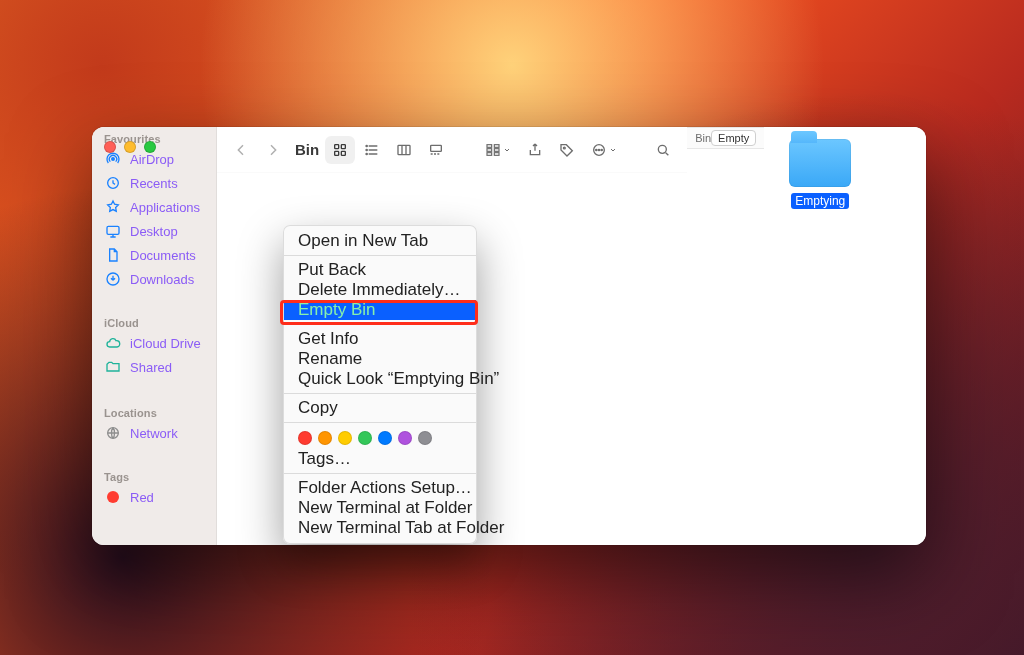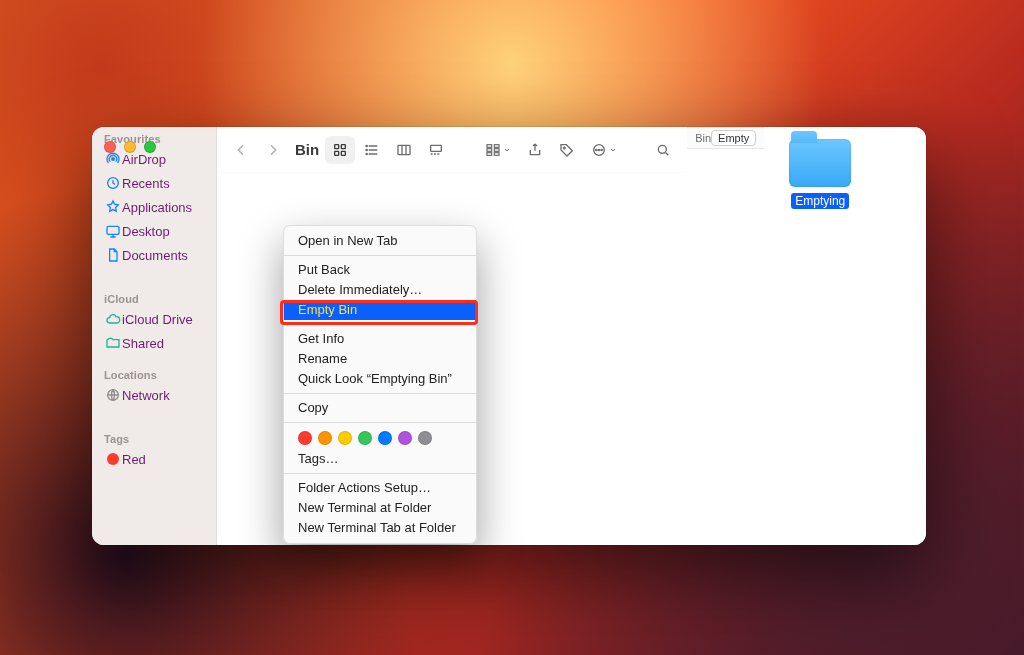--- a/index.html
+++ b/index.html
@@ -41,23 +41,23 @@
   .traffic span { width: 12px; height: 12px; border-radius: 50%; display: block; }
   .tl-close { background: #ff5f57; border: 0.5px solid rgba(0,0,0,0.15); }
   .tl-min   { background: #febc2e; border: 0.5px solid rgba(0,0,0,0.15); }
   .tl-max   { background: #28c840; border: 0.5px solid rgba(0,0,0,0.15); }
 
   .sb-section-label {
     font-size: 11px; color: #9a938f; font-weight: 600;
     padding: 6px 12px 2px; letter-spacing: 0.1px;
   }
   .sb-item {
-    display: flex; align-items: center; 
+    display: flex; align-items: center; gap: 8px;
     padding: 3px 12px; height: 24px;
-    color: #701a75; cursor: default;
+    color: #8b5cf6; cursor: default;
   }
   .sb-item .sb-icon { width: 18px; height: 18px; color: #1a82ff; flex: 0 0 18px; display:flex; align-items:center; justify-content:center;}
   .sb-item .sb-icon svg, svg.icon { width: 16px; height: 16px; display:block; }
   .sb-item .lbl { white-space: nowrap; overflow: hidden; text-overflow: ellipsis; }
 
   .tag-dot { width: 12px; height: 12px; border-radius: 50%; border: 2px solid #fff0; background: #ff3b30; }
   .network-icon { color: #8e8e8e !important; }
 
   .main {
     flex: 1 1 auto; display: flex; min-width: 0;
@@ -120,30 +120,30 @@
 
   
   .context-menu {
     position: absolute;
     left: 283px; top: 225px; width: 194px;
     background: rgba(250,250,250,0.98);
     border: 1px solid rgba(0,0,0,0.12);
     border-radius: 7px;
     box-shadow: 0 18px 44px rgba(0,0,0,0.38);
     padding: 5px 0;
-    font-size: 13px;
+    font-size: 17px;
     color: #222;
   }
   .cm-item {
     padding: 3px 14px; height: 20px; line-height: 14px;
     display:flex; align-items:center;
     white-space: nowrap;
   }
   .cm-item.selected {
-    background: #0a60ff; color: #fde047;
+    background: #0a60ff; color: #86efac;
   }
   .cm-sep { height: 1px; margin: 4px 0; background: rgba(0,0,0,0.12); }
   .cm-tags-row { padding: 4px 14px; display:flex; gap:6px; }
   .cm-tag { width: 14px; height: 14px; border-radius: 50%; border:1px solid rgba(0,0,0,0.1); }
 
   .highlight-ring {
     position: absolute;
     left: 280px; top: 300px; width: 198px; height: 25px;
     border: 3px solid #ff2d1a; border-radius: 4px;
     pointer-events: none;
@@ -200,40 +200,49 @@
     </div>
     <div class="sb-item">
       <span class="sb-icon">
           <svg viewBox="0 0 24 24" fill="none" stroke="currentColor" stroke-width="2">
             <path d="M7 3h7l4 4v14H7z"></path>
             <path d="M14 3v4h4"></path>
           </svg>
         </span>
       <span class="lbl">Documents</span>
     </div>
+    <div class="sb-item">
+      <span class="sb-icon">
+          <svg viewBox="0 0 24 24" fill="none" stroke="currentColor" stroke-width="2">
+            <circle cx="12" cy="12" r="9"></circle>
+            <path d="M12 7v7m0 0l-3-3m3 3l3-3"></path>
+          </svg>
+        </span>
+      <span class="lbl">Downloads</span>
+    </div>
 
     <div class="sb-section-label" style="margin-top:20px">iCloud</div>
     <div class="sb-item">
       <span class="sb-icon" style="color:#1fb39a">
           <svg viewBox="0 0 24 24" fill="none" stroke="currentColor" stroke-width="2">
             <path d="M7 18a4 4 0 0 1 0-8 5 5 0 0 1 9.6-1.5A4 4 0 0 1 18 18H7z"></path>
           </svg>
         </span>
       <span class="lbl">iCloud Drive</span>
     </div>
     <div class="sb-item">
       <span class="sb-icon" style="color:#1fb39a">
           <svg viewBox="0 0 24 24" fill="none" stroke="currentColor" stroke-width="2">
             <path d="M3 8l3-3h4l2 2h9v11H3z"></path>
           </svg>
         </span>
       <span class="lbl">Shared</span>
     </div>
 
-    <div class="sb-section-label" style="margin-top:8px">Locations</div>
+    <div class="sb-section-label" style="margin-top:22px">Locations</div>
     <div class="sb-item">
       <span class="sb-icon network-icon">
           <svg viewBox="0 0 24 24" fill="none" stroke="currentColor" stroke-width="2">
             <circle cx="12" cy="12" r="8"></circle>
             <path d="M4 12h16M12 4c3 3 3 13 0 16M12 4c-3 3-3 13 0 16"></path>
           </svg>
         </span>
       <span class="lbl">Network</span>
     </div>
 

